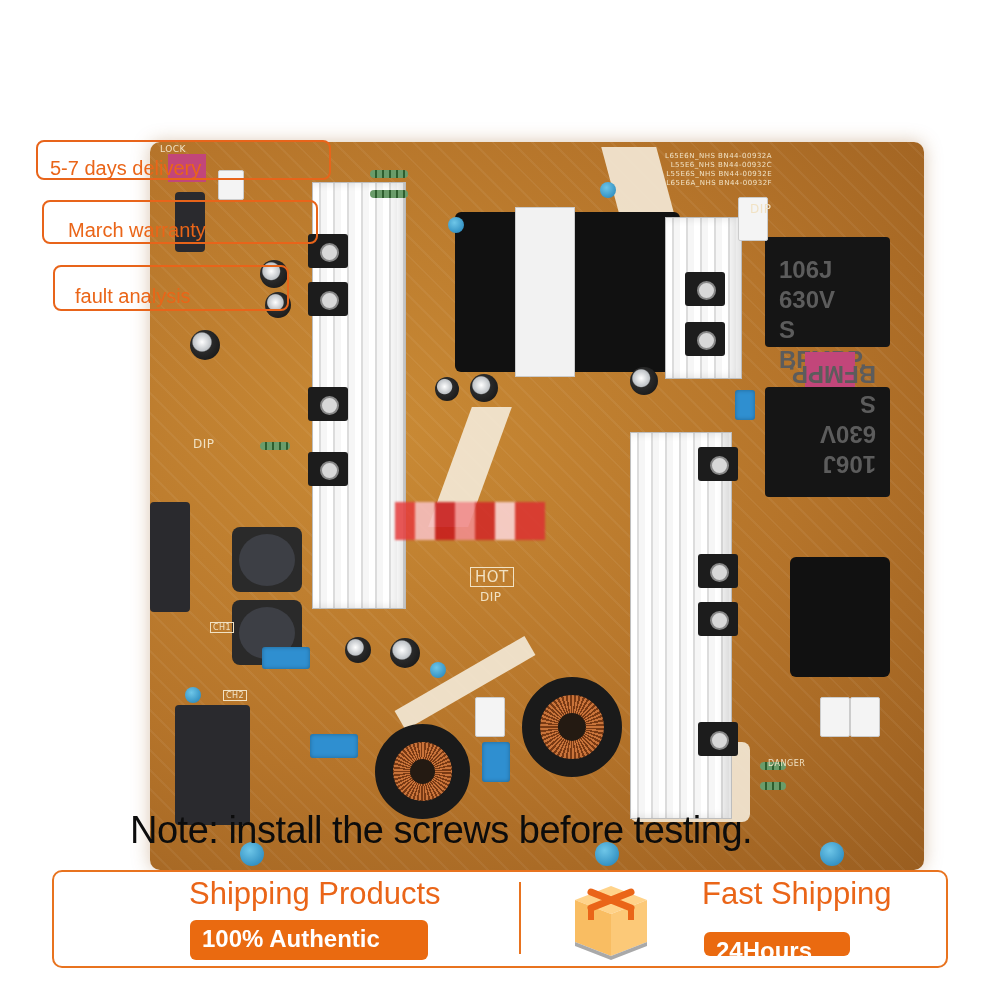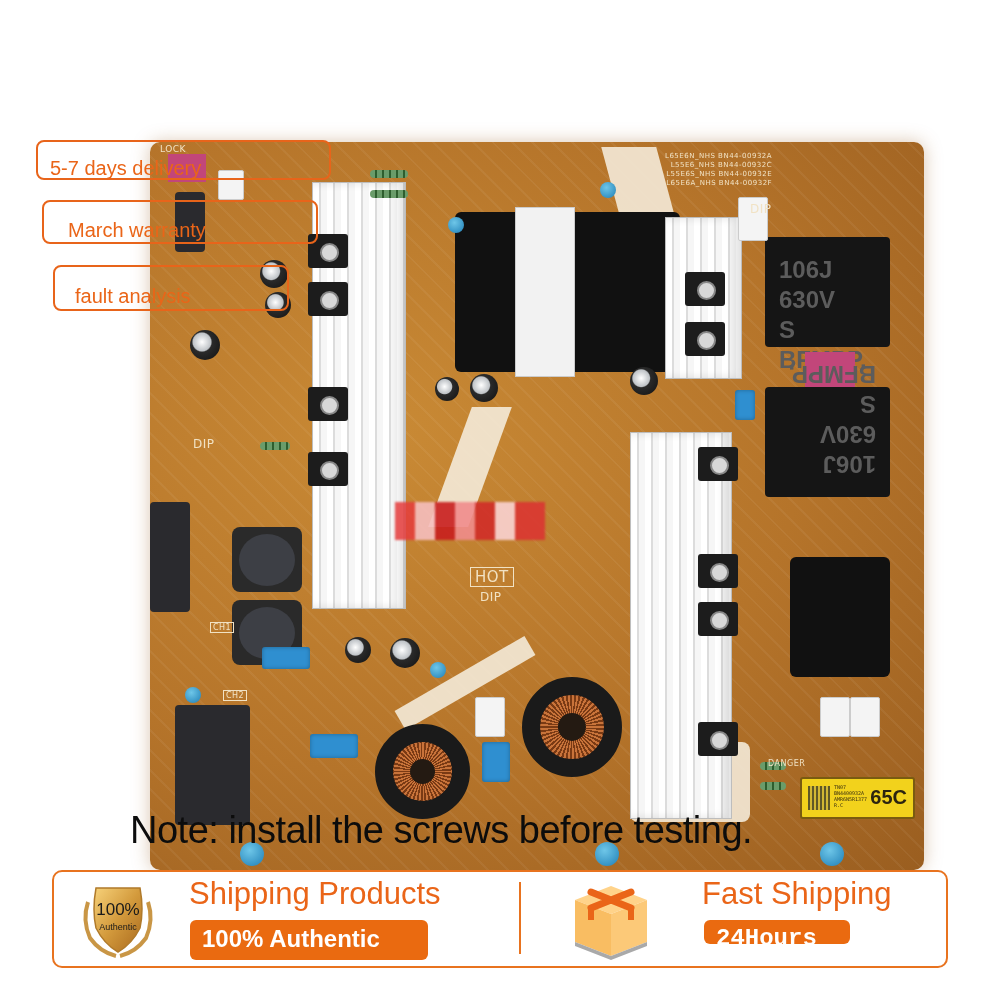--- a/index.html
+++ b/index.html
@@ -78,21 +78,21 @@
   }
   .divider { position:absolute; left:465px; top:10px; width:2px; height:72px; background:#e8731f; }
   .feature-title { position:absolute; color:#ea6518; font-size:31px; line-height:36px; white-space:nowrap; font-family:"Liberation Sans", sans-serif; }
   .pill {
     position:absolute; background:#ea6a10; color:#ffffff; font-weight:bold; font-size:24px; line-height:38px;
     border-radius:6px; padding:0 12px; box-sizing:border-box; white-space:nowrap; font-family:"Liberation Sans", sans-serif;
   }
   .ft-1 { left:135px; top:4px; }
   .pill-1 { left:136px; top:48px; width:238px; height:40px; }
   .ft-2 { left:648px; top:4px; }
-  .pill-2 { left:650px; top:48px; width:146px; height:24px;font-family:Liberation Mono, monospace; }
+  .pill-2 { left:650px; top:60px; width:146px; height:24px; }
 
   .badge { position:absolute; left:22px; top:8px; width:84px; height:80px; }
   .badge .badge-text-1 { position:absolute; left:0; width:100%; top:20px; text-align:center; font-size:17px; color:#1a1a1a; font-family:"Liberation Sans", sans-serif; }
   .badge .badge-text-2 { position:absolute; left:0; width:100%; top:42px; text-align:center; font-size:9px; color:#1a1a1a; font-family:"Liberation Sans", sans-serif; }
 
   .box-icon { position:absolute; left:515px; top:8px; width:84px; height:84px; }
 </style>
 </head>
 <body>
 
@@ -149,30 +149,20 @@
   <div class="heatsink" style="left:480px; top:290px; width:100px; height:385px;"></div>
   <div class="mosfet" style="left:548px; top:305px;"></div>
   <div class="mosfet" style="left:548px; top:412px;"></div>
   <div class="mosfet" style="left:548px; top:460px;"></div>
   <div class="mosfet" style="left:548px; top:580px;"></div>
 
   <div class="xfmr" style="left:640px; top:415px; width:100px; height:120px;"></div>
   <div class="whitebox" style="left:670px; top:555px; width:28px; height:38px;"></div>
   <div class="whitebox" style="left:700px; top:555px; width:28px; height:38px;"></div>
 
-  <div class="yellow-label">
-    <div class="qr"></div>
-    <div class="lines">
-      <div>TN07</div>
-      <div>BN4400932A</div>
-      <div>AMR6N5R1377</div>
-      <div>R.C</div>
-    </div>
-    <div class="model">65C</div>
-  </div>
 
   <div class="connector" style="left:0px; top:360px; width:40px; height:110px;"></div>
   <div class="inductor" style="left:82px; top:385px; width:70px; height:65px;"></div>
   <div class="inductor" style="left:82px; top:458px; width:70px; height:65px;"></div>
   <div class="connector" style="left:25px; top:563px; width:75px; height:120px;"></div>
   <div class="connector" style="left:25px; top:50px; width:30px; height:60px;"></div>
 
   <div class="toroid" style="left:225px; top:582px; width:95px; height:95px;"></div>
   <div class="toroid" style="left:372px; top:535px; width:100px; height:100px;"></div>
   <div class="whitebox" style="left:325px; top:555px; width:28px; height:38px;"></div>
@@ -209,36 +199,20 @@
 </div>
 
 <div class="tag tag-1">5-7 days delivery</div>
 <div class="tag tag-2">March warranty</div>
 <div class="tag tag-3">fault analysis</div>
 
 <div class="note">Note: install the screws before testing.</div>
 
 <div class="banner">
 
-  <div class="badge">
-    <svg width="84" height="80" viewBox="0 0 84 80">
-      <defs>
-        <linearGradient id="gold" x1="0" y1="0" x2="1" y2="1">
-          <stop offset="0" stop-color="#f7d27a"></stop>
-          <stop offset="0.5" stop-color="#d39a3c"></stop>
-          <stop offset="1" stop-color="#a8681d"></stop>
-        </linearGradient>
-      </defs>
-      <path d="M12 22 Q6 40 14 58 Q24 72 40 76" fill="none" stroke="#c99645" stroke-width="4"></path>
-      <path d="M72 22 Q78 40 70 58 Q60 72 44 76" fill="none" stroke="#c99645" stroke-width="4"></path>
-      <path d="M20 8 L64 8 Q68 30 64 48 Q56 64 42 72 Q28 64 20 48 Q16 30 20 8 Z" fill="url(#gold)" stroke="#b07a2a" stroke-width="1.5"></path>
-    </svg>
-    <div class="badge-text-1">100%</div>
-    <div class="badge-text-2">Authentic</div>
-  </div>
   <div class="feature-title ft-1">Shipping Products</div>
   <div class="pill pill-1">100% Authentic</div>
 
   <div class="divider"></div>
 
   <div class="box-icon">
     <svg width="84" height="84" viewBox="0 0 84 84">
       <polygon points="42,6 78,20 42,34 6,20" fill="#ffd38a"></polygon>
       <polygon points="6,20 42,34 42,76 6,62" fill="#f9bd62"></polygon>
       <polygon points="78,20 42,34 42,76 78,62" fill="#fcc978"></polygon>

